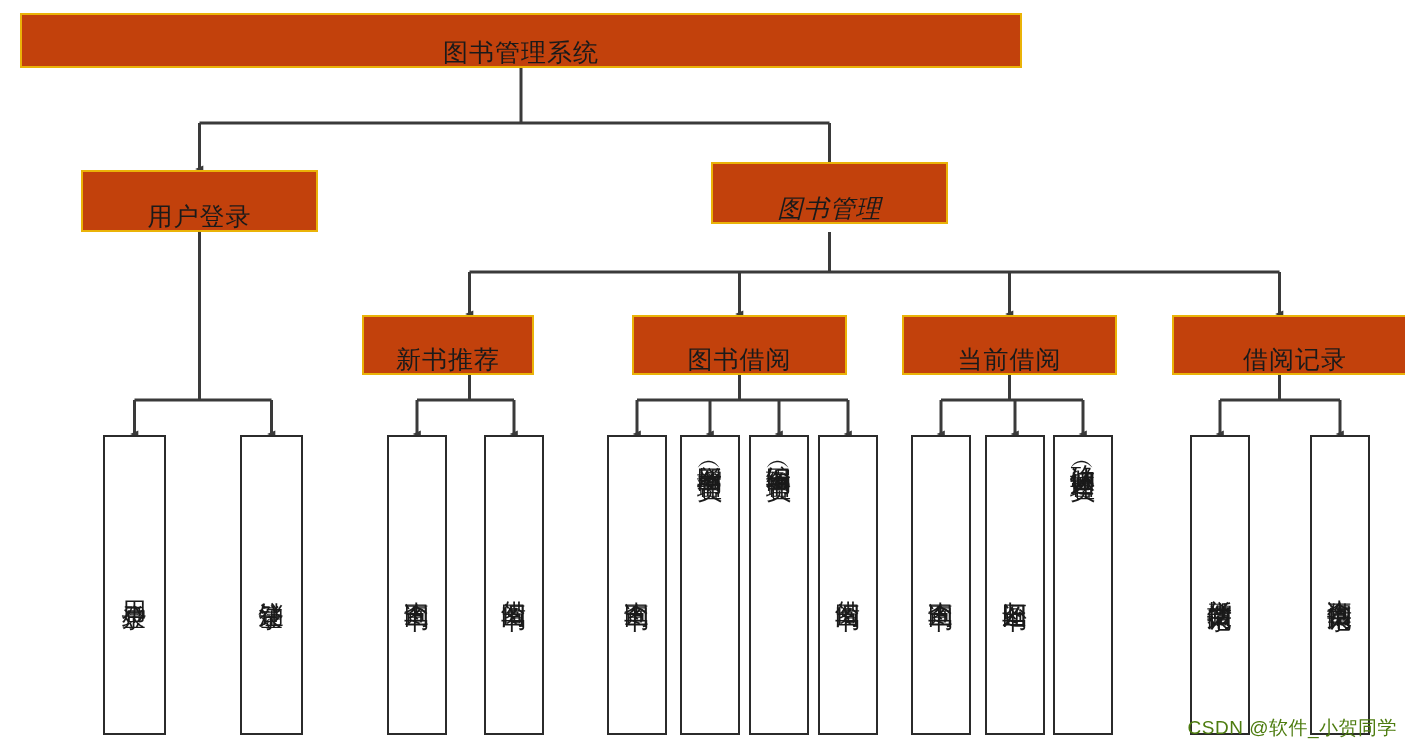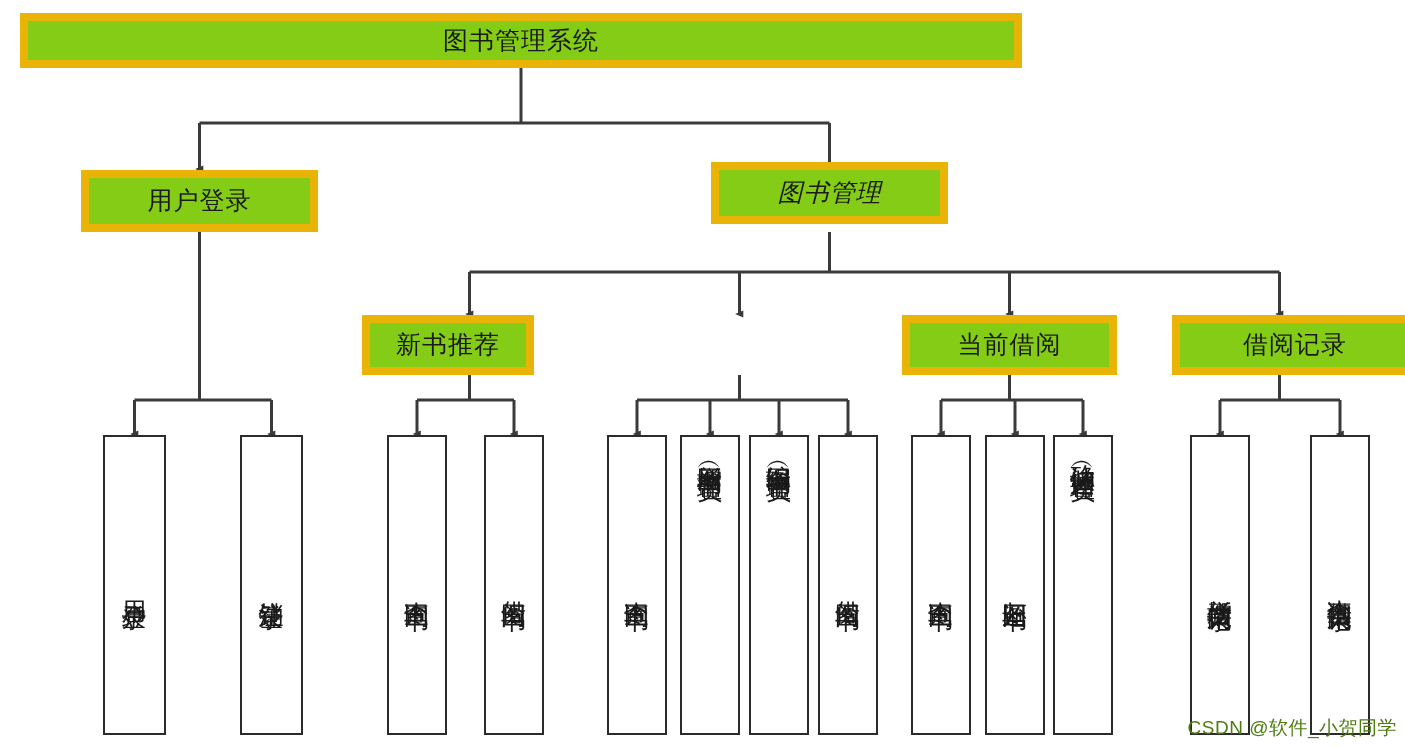--- a/index.html
+++ b/index.html
@@ -20,24 +20,24 @@
   #diagram-svg {
     position: absolute;
     left: 0;
     top: 0;
     width: 1405px;
     height: 747px;
   }
   .node-box {
     position: absolute;
     box-sizing: border-box;
-    border: 8px solid #eab308;
-    background: #84cc16;
+    border: 2px solid #eab308;
+    background: #c2410c;
     display: flex;
-    align-items: center;
+    align-items: flex-end;
     justify-content: center;
     color: #1a1a1a;
   }
   .node-label {
     font-size: 25px;
     line-height: 1.1;
     letter-spacing: 1px;
     white-space: nowrap;
   }
   .leaf-box {
@@ -128,20 +128,23 @@
   <div class="node-box" style="left: 81px; top: 170px; width: 237px; height: 62px;">
     <span class="node-label">用户登录</span>
   </div>
   <div class="node-box" style="left: 711px; top: 162px; width: 237px; height: 62px; font-style: italic;">
     <span class="node-label">图书管理</span>
   </div>
 
   <div class="node-box" style="left: 362px; top: 315px; width: 172px; height: 60px;">
     <span class="node-label">新书推荐</span>
   </div>
+  <div class="node-box" style="left: 632px; top: 315px; width: 215px; height: 60px;">
+    <span class="node-label">图书借阅</span>
+  </div>
   <div class="node-box" style="left: 902px; top: 315px; width: 215px; height: 60px;">
     <span class="node-label">当前借阅</span>
   </div>
   <div class="node-box" style="left: 1172px; top: 315px; width: 246px; height: 60px;">
     <span class="node-label">借阅记录</span>
   </div>
 
   <div class="leaf-box centered" style="left: 103px; top: 435px; width: 63px; height: 300px;">
     <span class="leaf-label">用户登录</span>
   </div>

